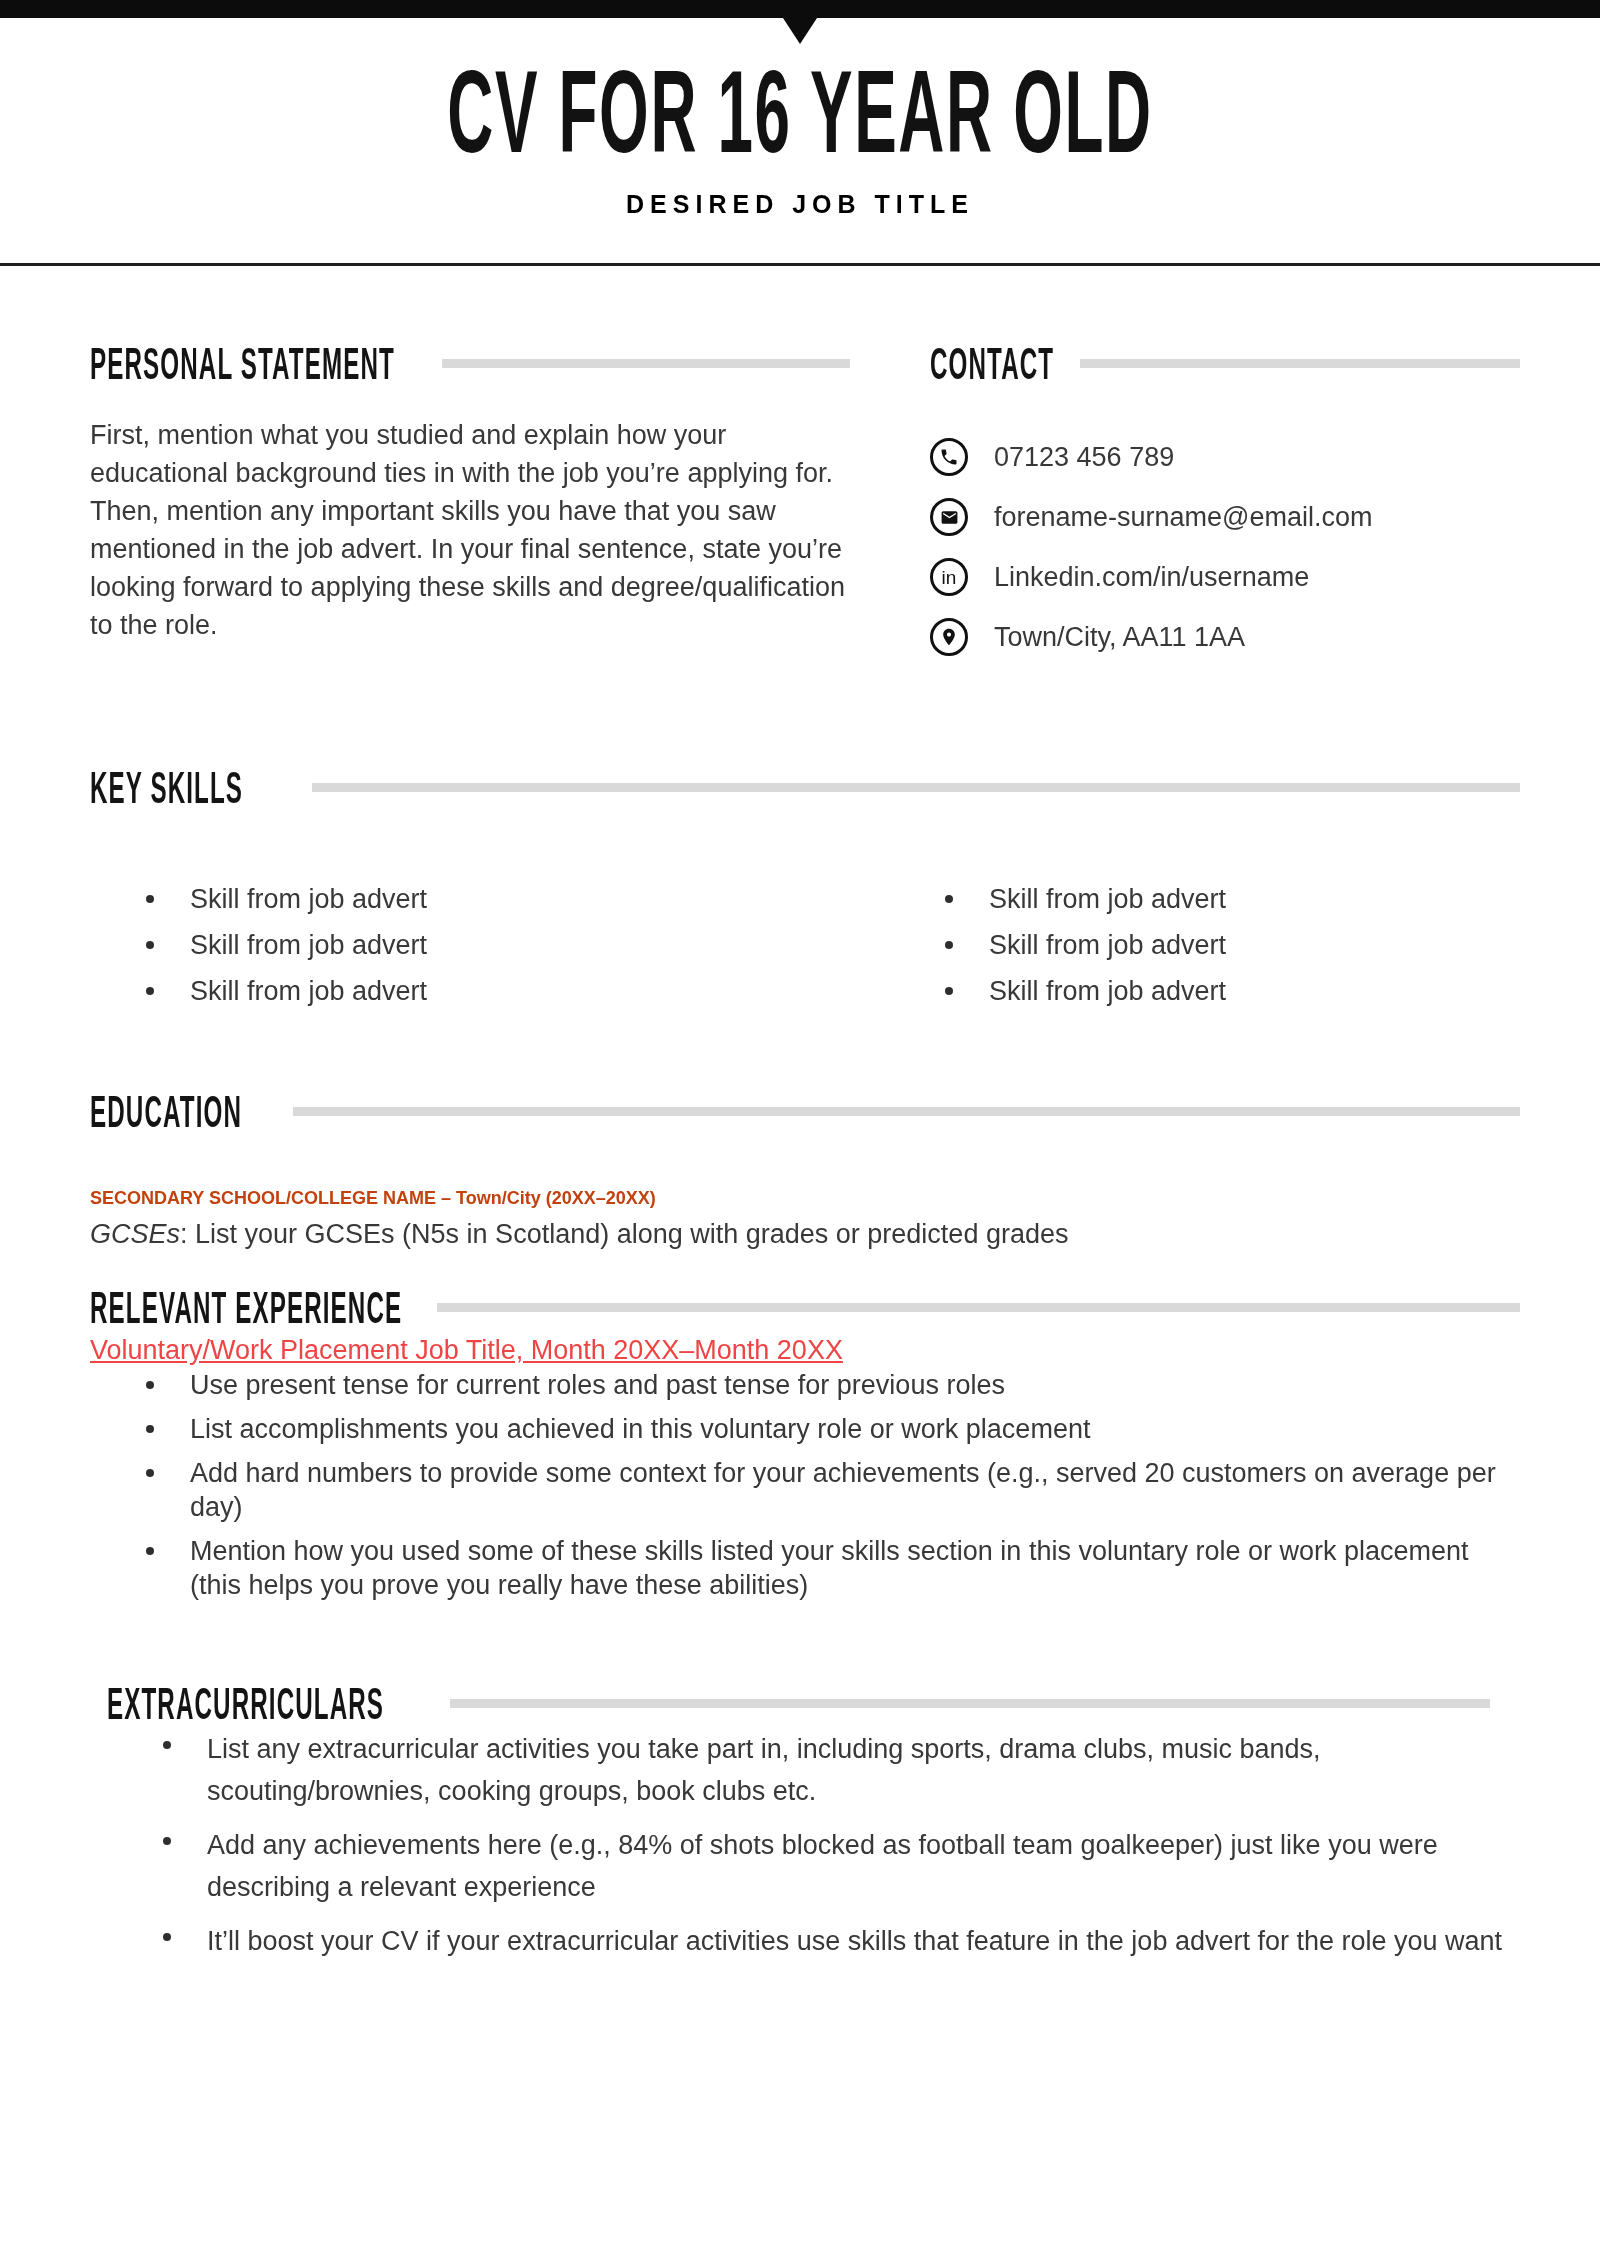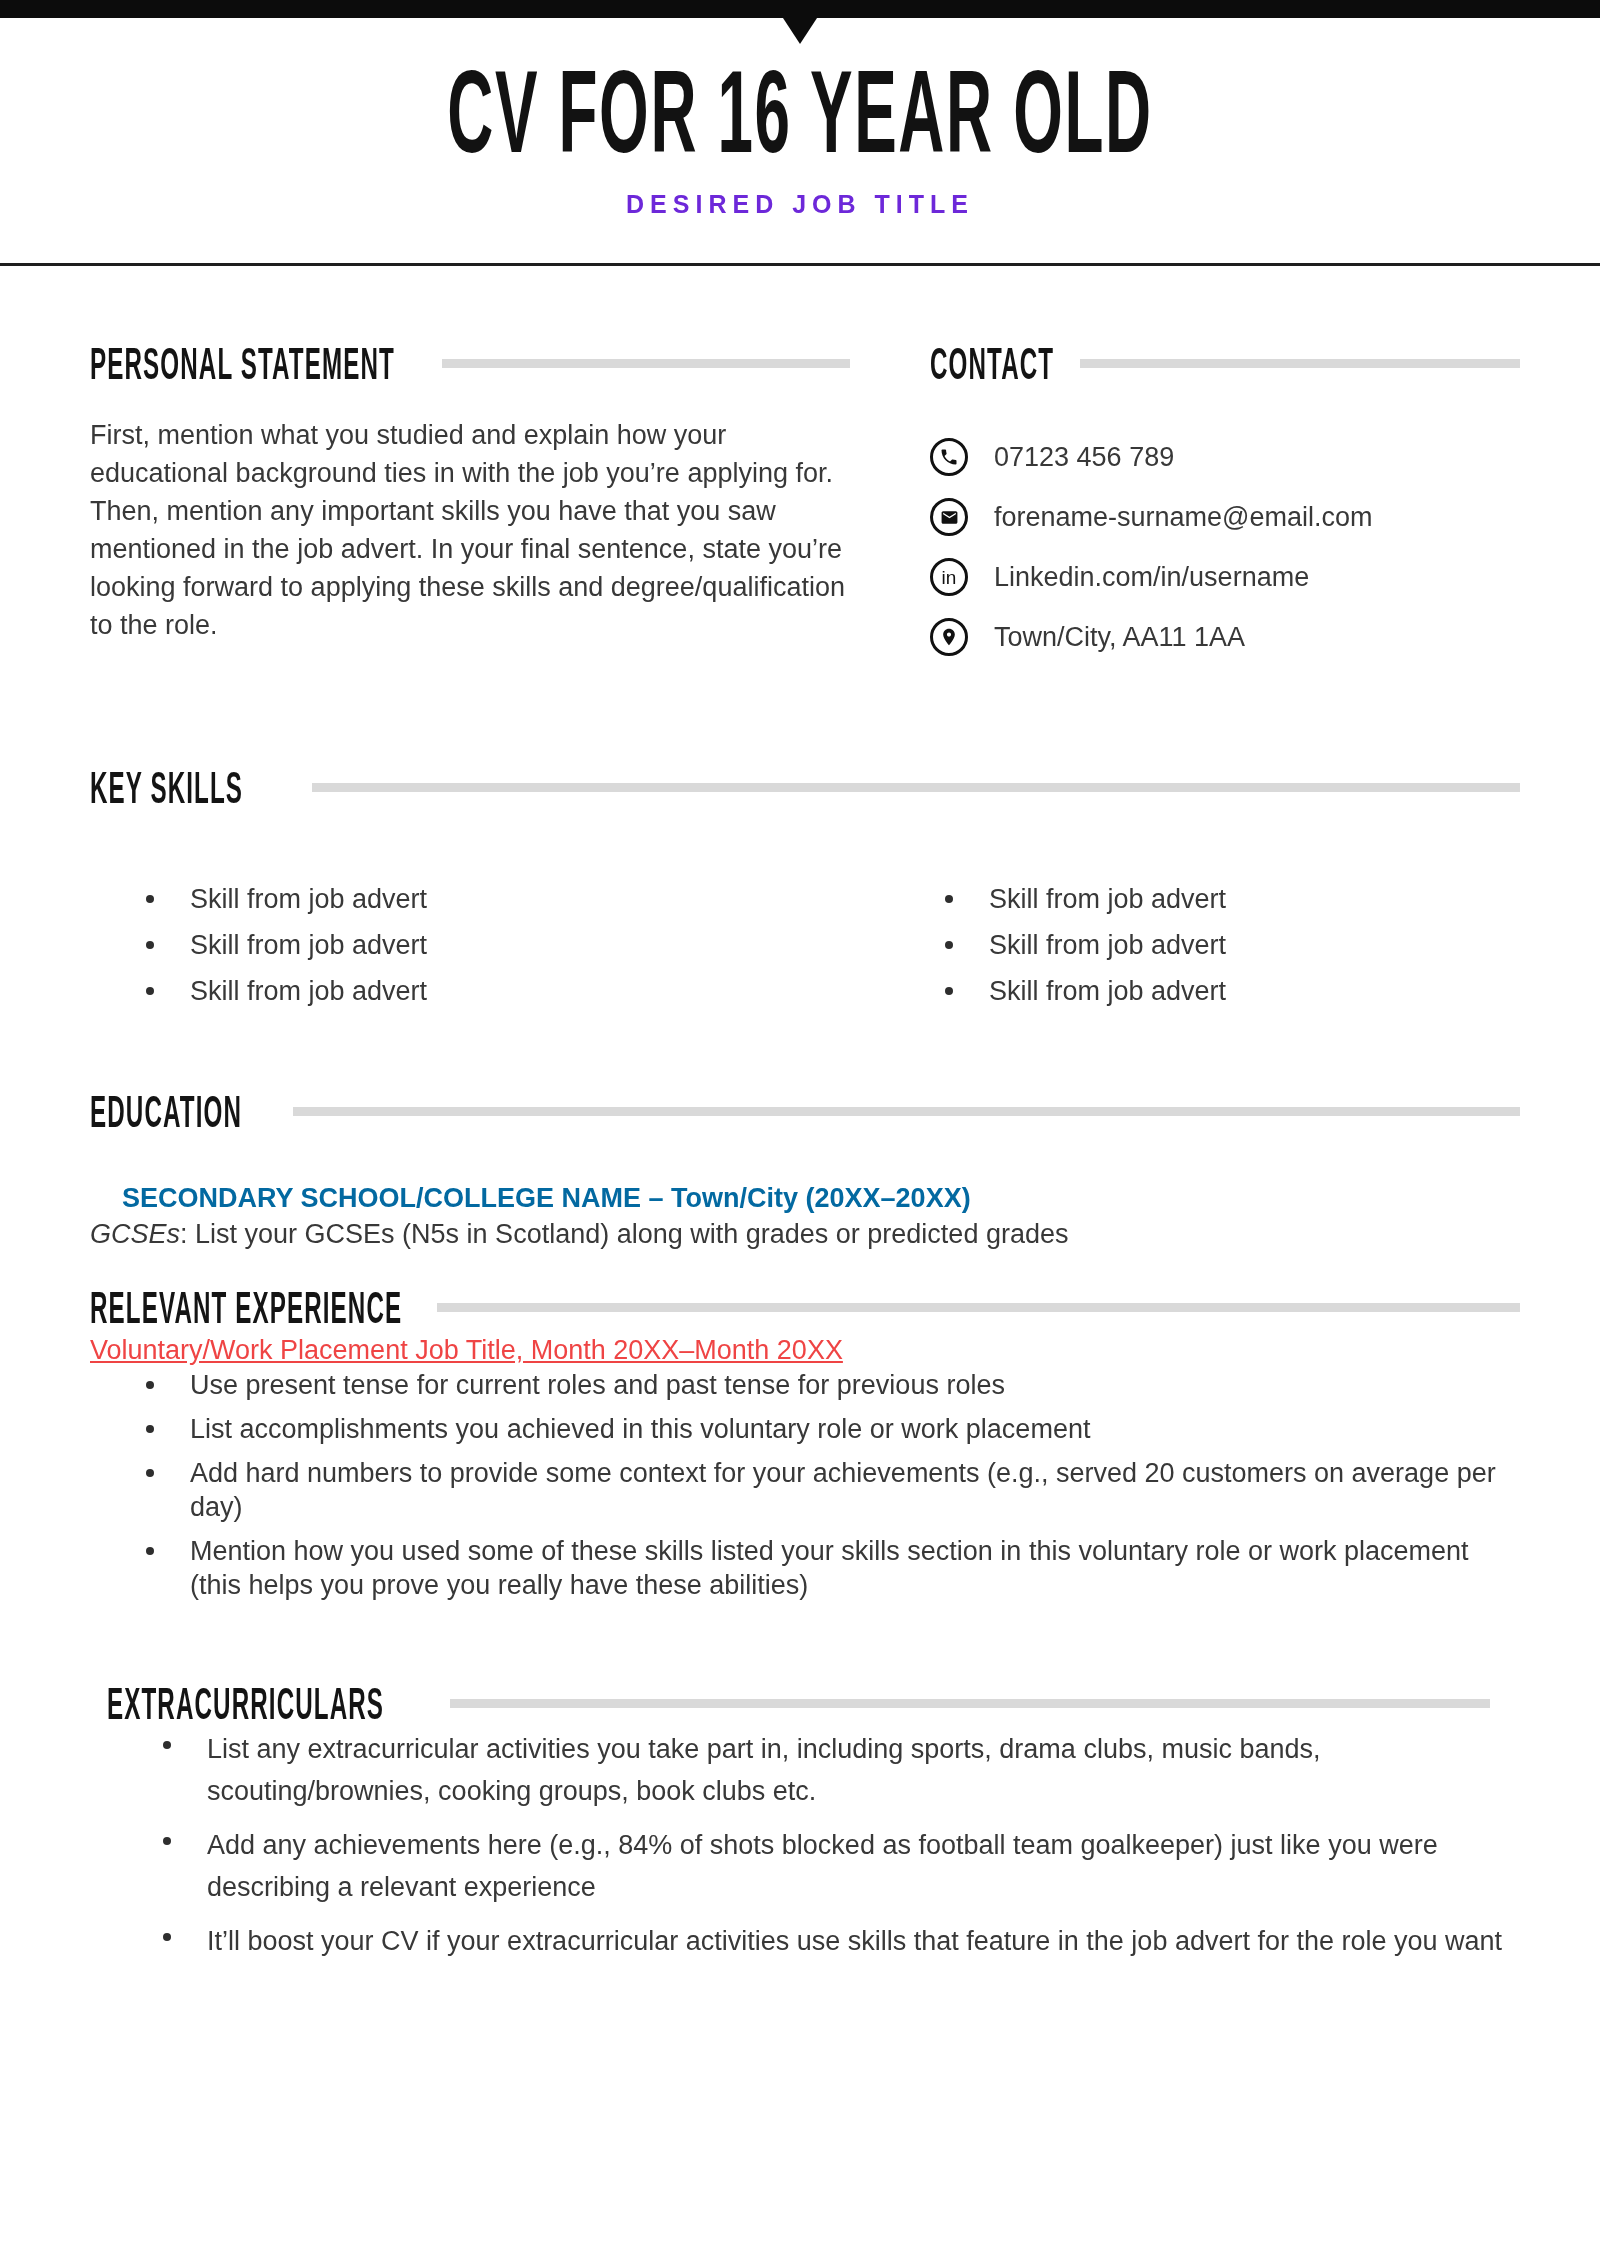--- a/index.html
+++ b/index.html
@@ -25,21 +25,21 @@
   .doc-header { text-align:center; }
   .doc-title {
     margin:36px 0 0 0;
     font-size:116px; line-height:1.0; font-weight:700;
     letter-spacing:3px; color:#121212; white-space:nowrap;
     transform:scaleX(0.55); transform-origin:50% 50%;
   }
   .doc-subtitle {
     margin-top:20px;
     font-size:25px; font-weight:700; letter-spacing:6px;
-    color:#6d28d9;
+    color:#000000;
   }
   .title-divider { height:3px; background:#1e1e1e; margin-top:44px; }
   
   .content { padding:0 80px 0 90px; }
   .sec-head { position:relative; height:48px; }
   .sec-head h2 {
     margin:0; display:inline-block;
     font-size:44px; line-height:48px; font-weight:700;
     letter-spacing:2px; color:#141414; white-space:nowrap;
     transform:scaleX(0.55); transform-origin:left center;
@@ -78,21 +78,21 @@
   
   .sec-skills { margin-top:86px; }
   .rule-skills { left:222px; }
   .skills-cols { display:flex; margin-top:60px; }
   .skills-col-1 { width:745px; flex:0 0 745px; }
   .skills-col-2 { flex:1; }
   .skills-cols li { line-height:34px; margin-bottom:12px;margin-top:10px; }
   
   .sec-education { margin-top:68px; }
   .rule-education { left:203px; }
-  .edu-school { margin-top:44px; font-size:27px; line-height:36px; font-weight:700; color:#0369a1;margin-left:32px; }
+  .edu-school { margin-top:44px; font-size:18px; line-height:36px; font-weight:700; color:#c2410c; }
   .edu-detail { font-size:27px; line-height:36px; color:#383838; }
   .edu-detail .ital { font-style:italic; }
   
   .sec-experience { margin-top:32px; }
   .rule-experience { left:347px; }
   .exp-company { margin-top:42px; font-size:27px; line-height:34px; font-weight:700; color:#2c2c2c; }
   .exp-role { font-size:27px; line-height:36px; color:#ef4444;text-decoration:underline; }
   .exp-bullets { margin-top:30px; }
   .exp-bullets li { line-height:34px; margin-bottom:10px; }
   

